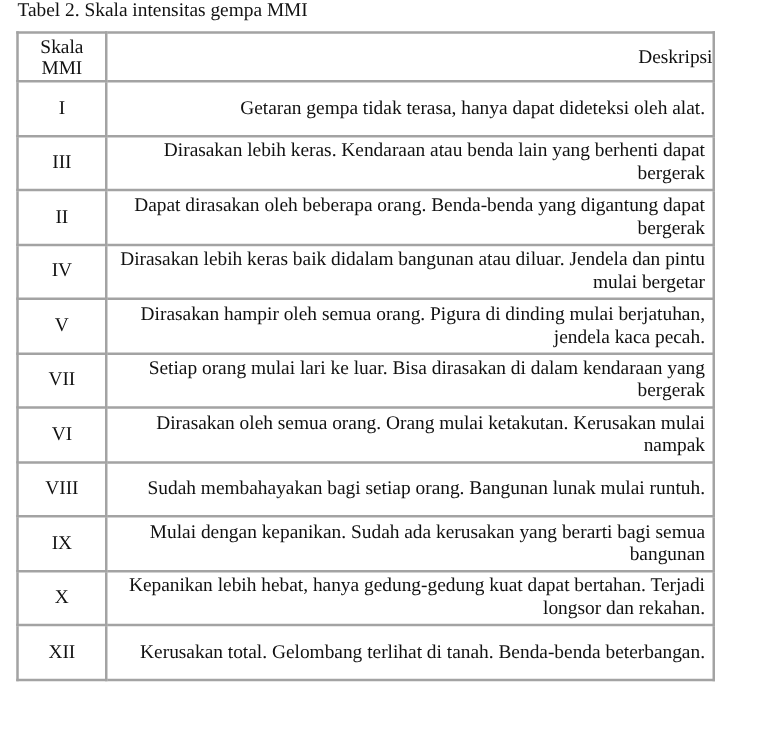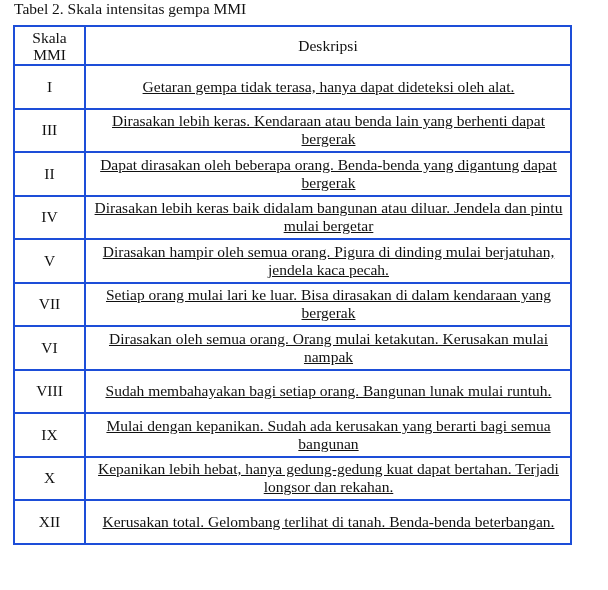--- a/index.html
+++ b/index.html
@@ -26,43 +26,42 @@
     table.mmi {
       position: absolute;
       left: 13px;
       top: 25px;
       width: 557px;
       border-collapse: collapse;
       table-layout: fixed;
       font-size: 15.5px;
     }
     table.mmi td, table.mmi th {
-      border: 2px solid #1d4ed8;
+      border: 2px solid #a3a3a3;
       padding: 0;
       vertical-align: middle;
     }
     table.mmi th {
       font-weight: normal;
       height: 37px;
       line-height: 17px;
     }
     col.c-scale { width: 71px; }
     col.c-desc { width: 486px; }
     .scale-cell {
       text-align: center;
     }
     .desc-cell {
-      text-align: center;
+      text-align: right;
       padding-left: 7px !important;
       padding-right: 6px !important;
       line-height: 18px;
-      text-decoration: underline;
     }
     .head-desc {
-      text-align: center;
+      text-align: right;
     }
     tr.row td {
       height: 41.5px;
     }
   </style>
 </head>
 <body>
 
 <div class="caption">Tabel 2. Skala intensitas gempa MMI</div>
 

